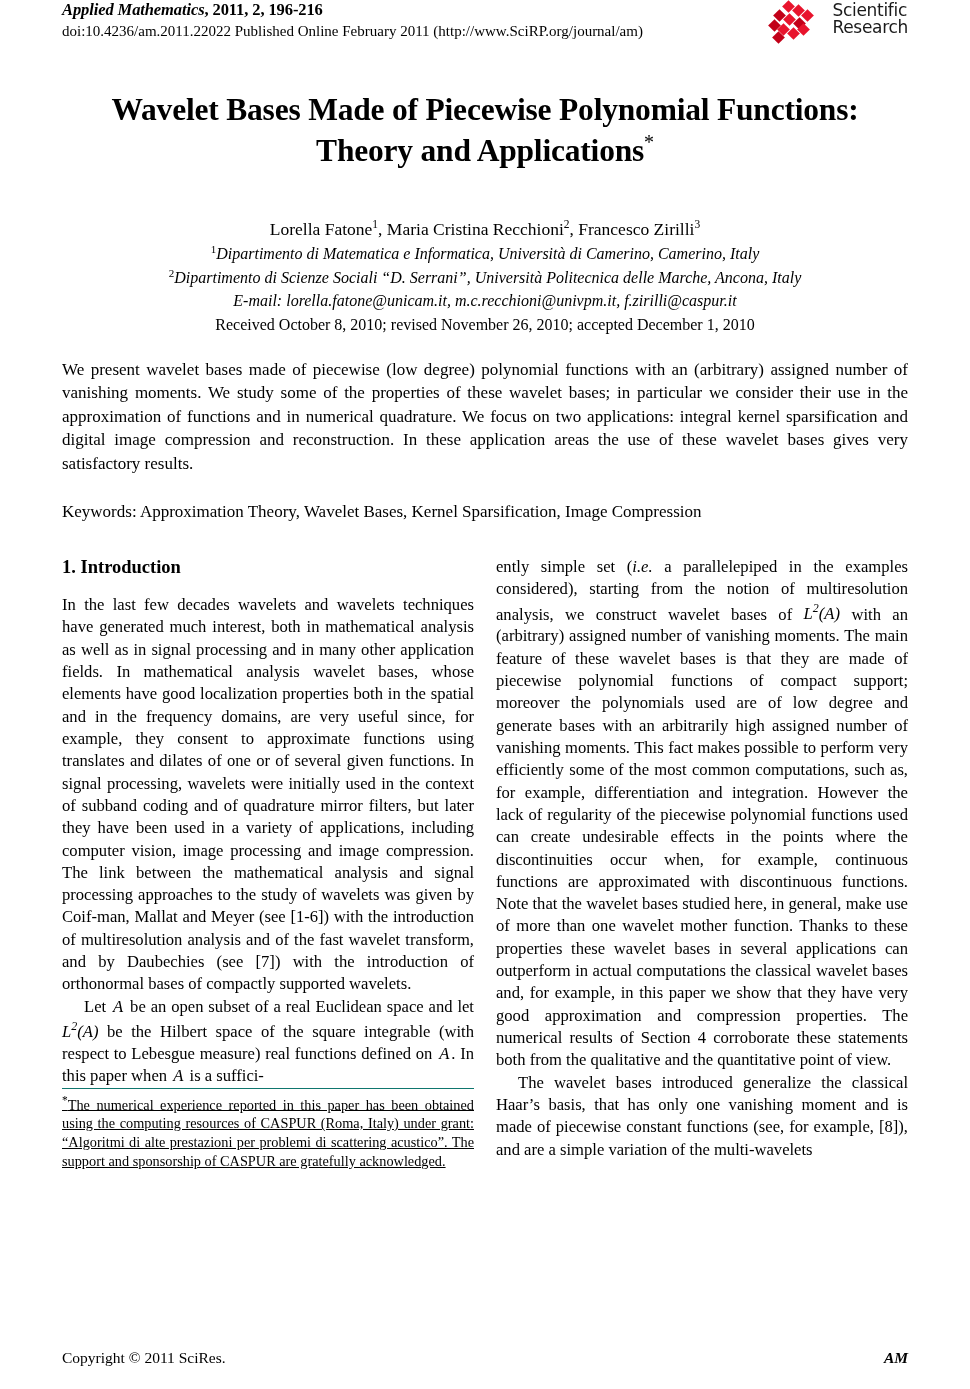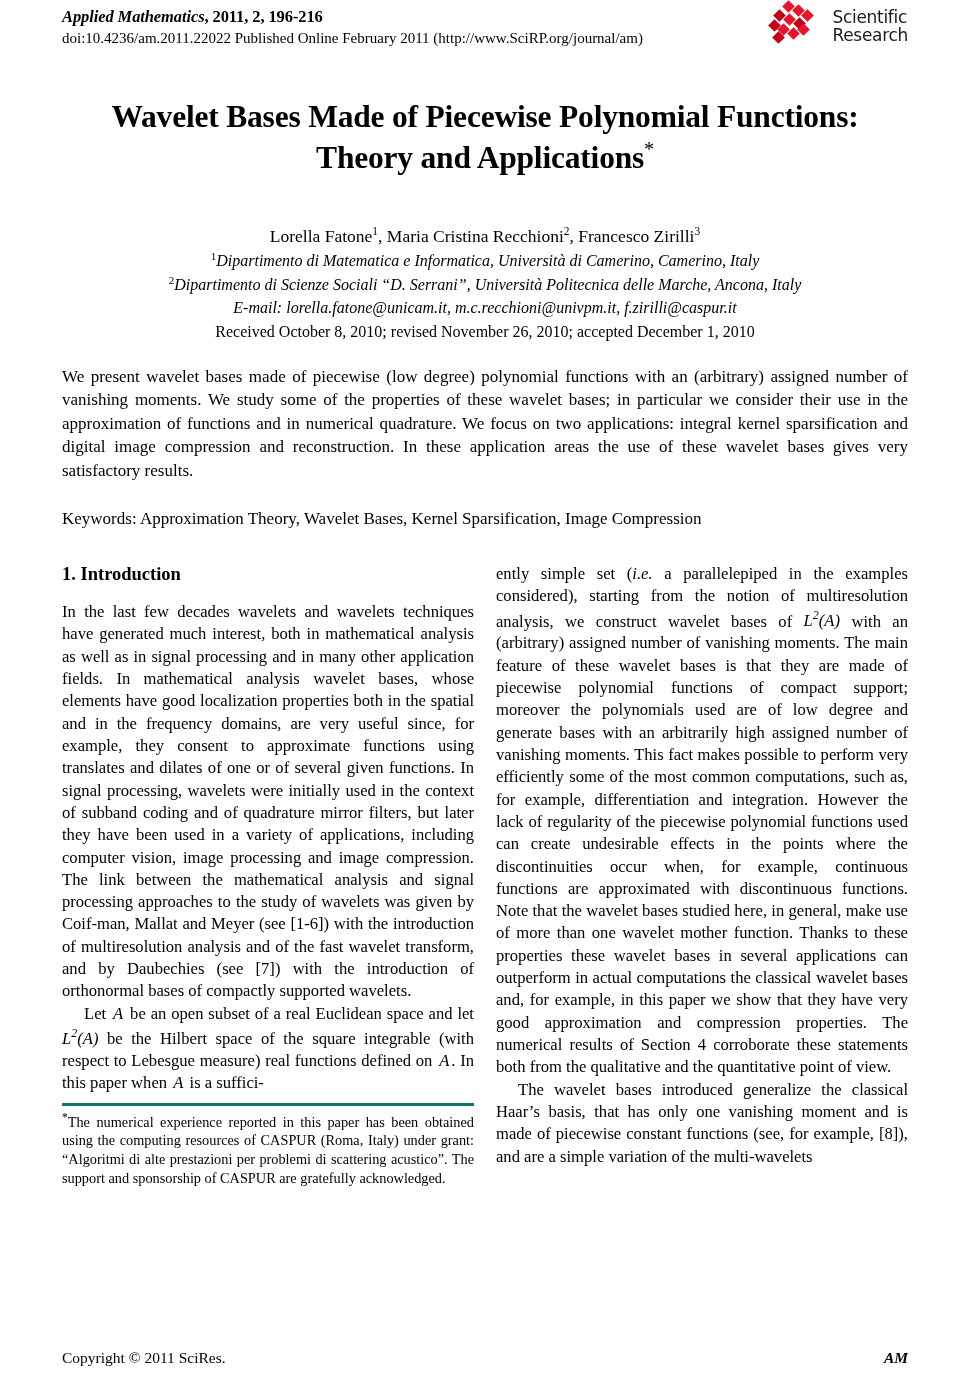--- a/index.html
+++ b/index.html
@@ -15,21 +15,20 @@
     font-family: "Liberation Serif", "DejaVu Serif", serif;
     color: #000000;
     overflow: hidden;
     box-sizing: border-box;
     padding: 0 62px;
   }
 
   
   .masthead {
     position: relative;
-    padding-top: 7px;
     height: 52px;
   }
   .journal-line {
     font-size: 16.5px;
     font-weight: bold;
     letter-spacing: -0.1px;
     line-height: 1.25;
     white-space: nowrap;
   }
   .journal-line .jname {
@@ -41,21 +40,21 @@
     white-space: nowrap;
     margin-top: 1px;
   }
 
   
   .logo {
     position: absolute;
     right: 0;
     top: 2px;
     display: flex;
-    align-items: flex-end;
+    align-items: flex-start;
     gap: 20px;
   }
   .logo-mark {
     width: 42px;
     height: 42px;
     position: relative;
     flex: none;
   }
   .logo-mark i {
     position: absolute;
@@ -165,23 +164,23 @@
     margin: 0;
     hyphens: none;
   }
   p.body.indent { text-indent: 22px; }
   .mathi { font-style: italic; padding: 0 2px; }
   .mathsup { font-style: italic; }
   .mathsup sup { font-size: 0.72em; font-style: italic; }
 
   
   .footnote {
-    margin-top: 8px;
-    border-top: 3px solid #0f766e;
+    border-top: 1px solid #0f766e;
     padding-top: 4px;
+    text-decoration: underline;
   }
   .footnote p {
     font-size: 14.3px;
     line-height: 1.32;
     text-align: justify;
     margin: 0;
   }
   .footnote sup { font-size: 0.8em; }
 
   

